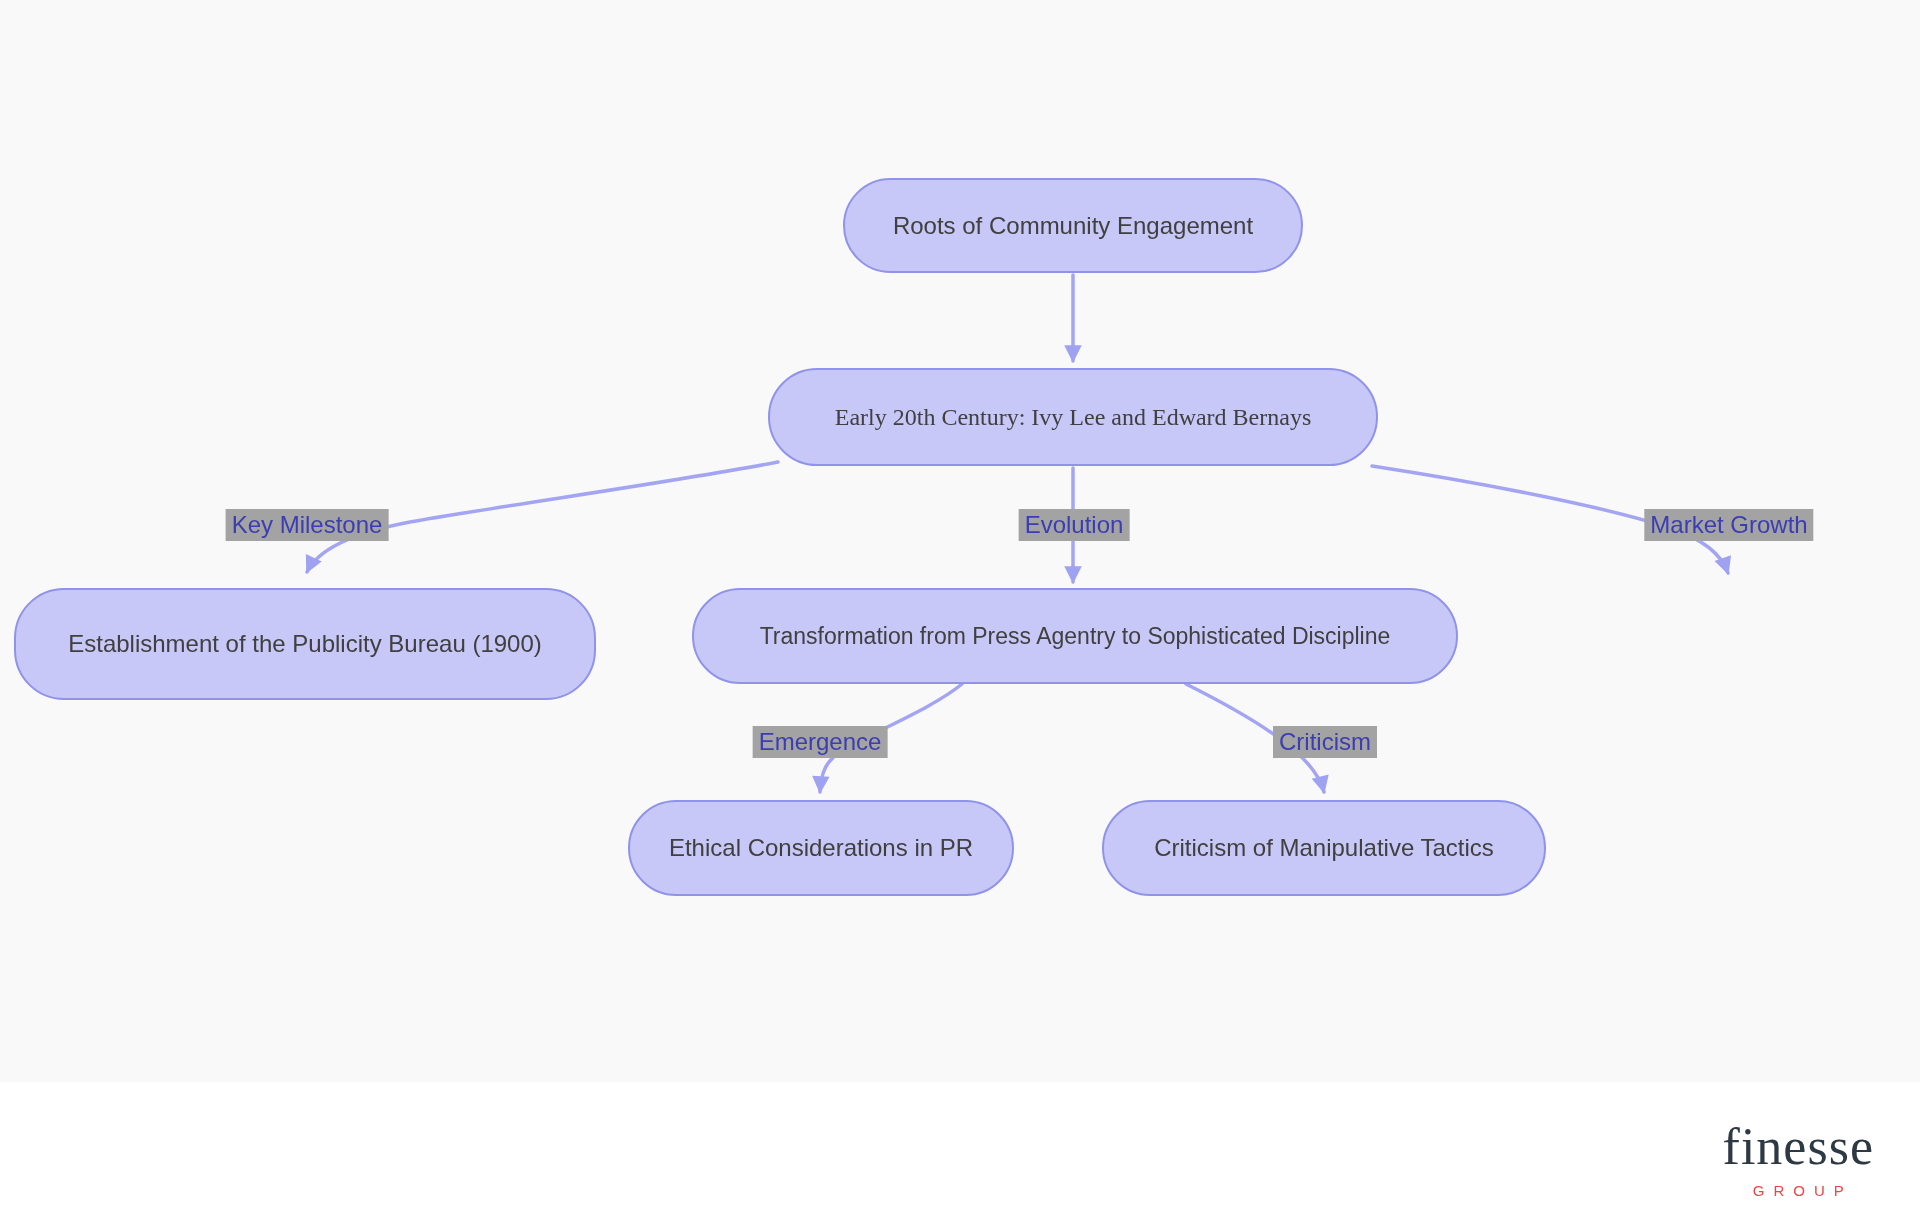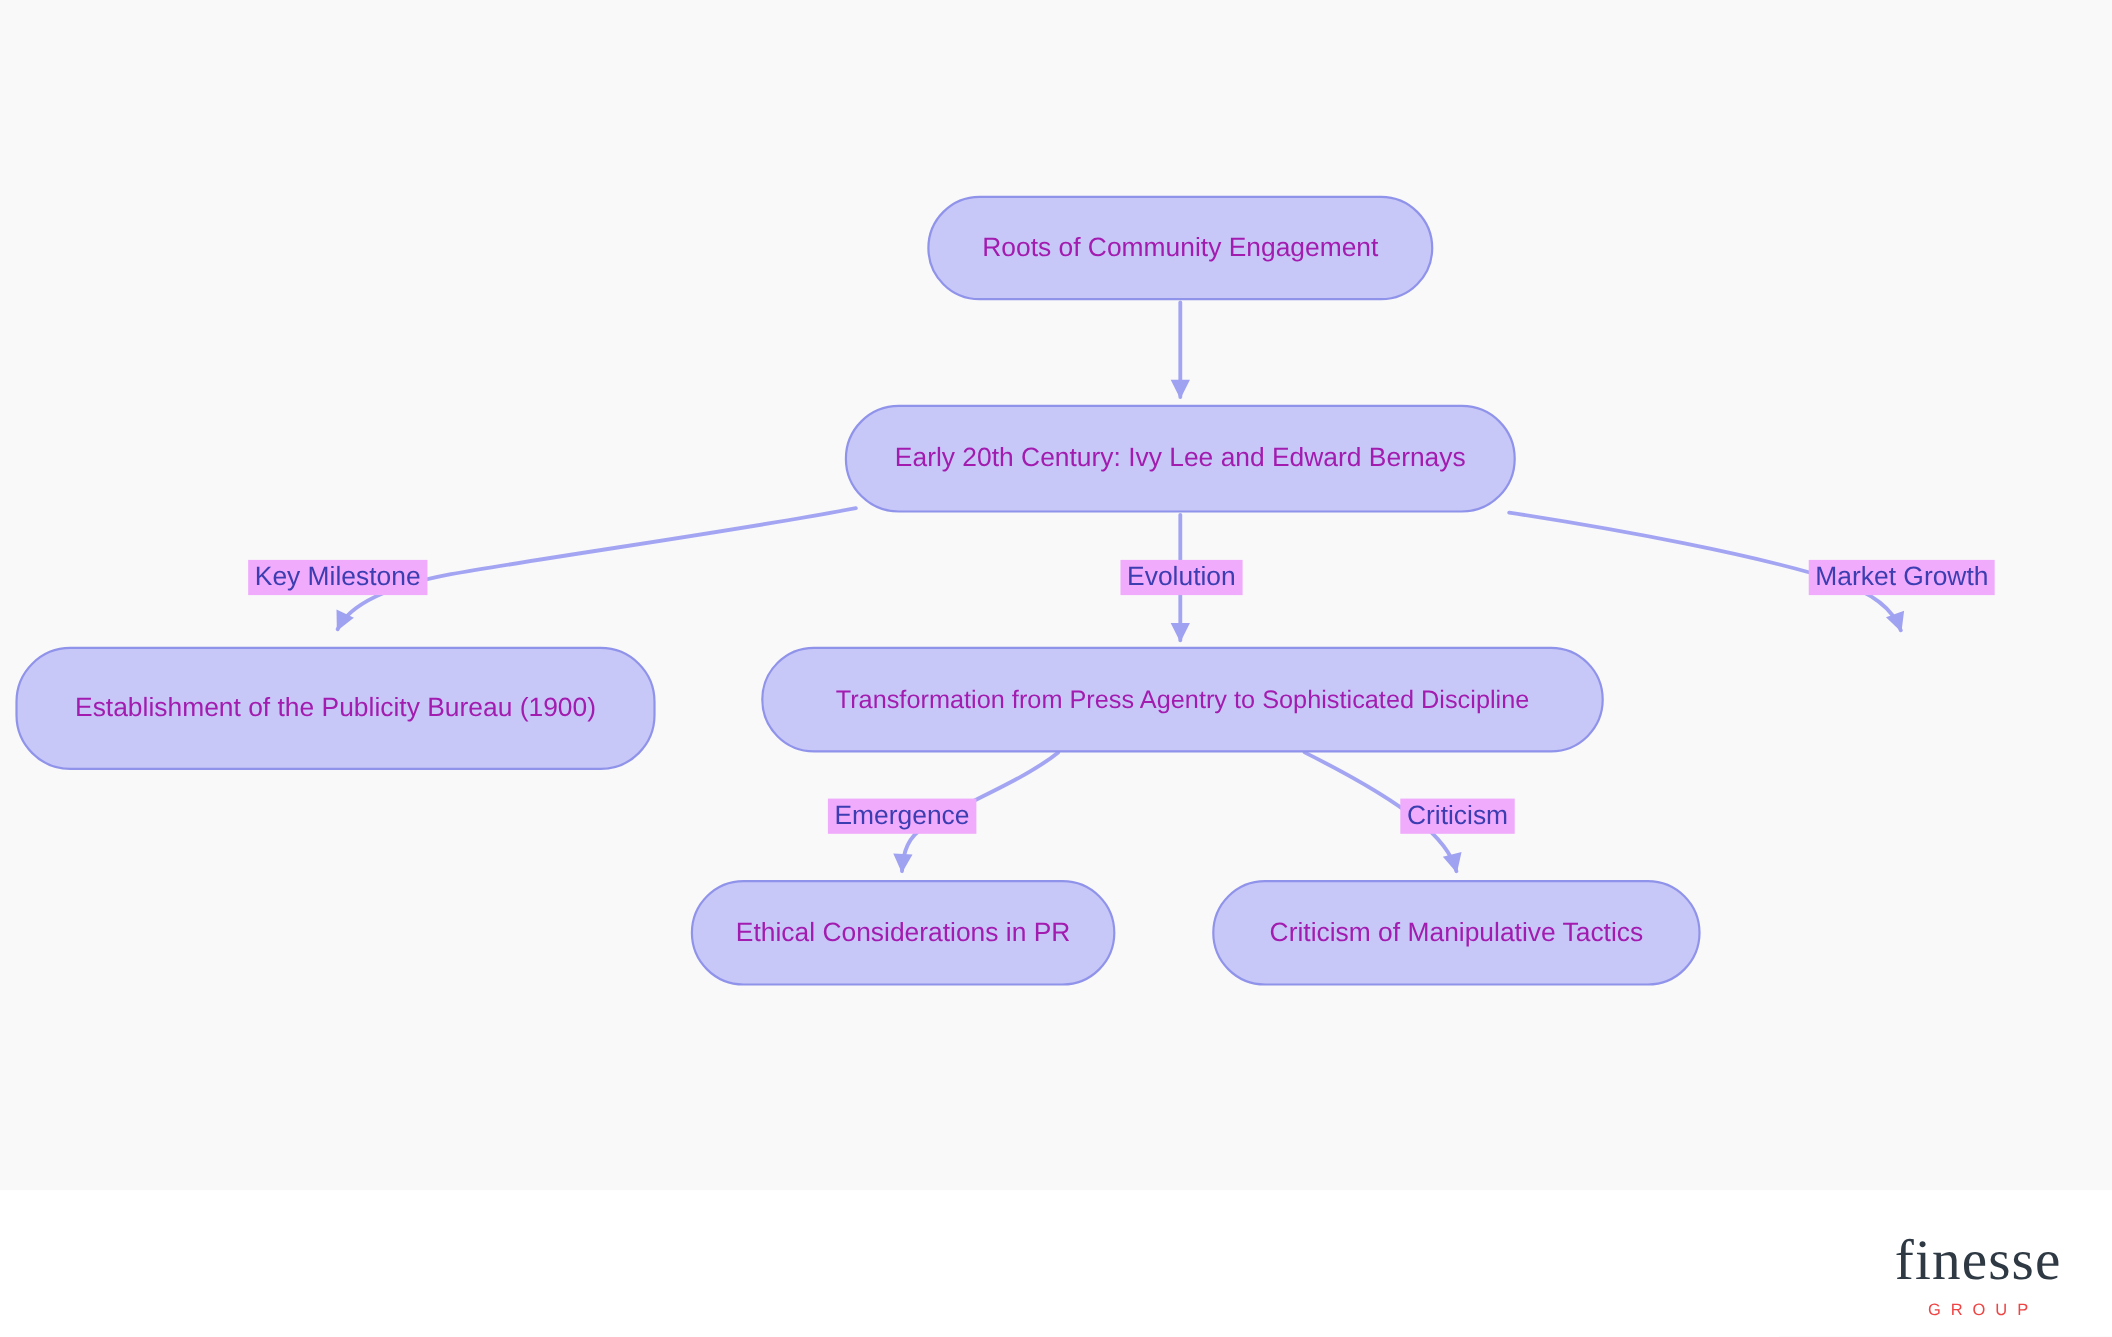--- a/index.html
+++ b/index.html
@@ -17,36 +17,36 @@
   }
 
   svg.edges { position:absolute; left:0; top:0; pointer-events:none; }
 
   .node {
     position:absolute; box-sizing:border-box;
     display:flex; align-items:center; justify-content:center;
     background:#c7c7f8;
     border:2px solid #9093ea;
     border-radius:50px;
-    color:#a21caf;
+    color:#404040;
     font-size:24px;
     white-space:nowrap;
     text-align:center;
   }
   #n-roots      { left:843px;  top:178px; width:460px; height:95px; }
-  #n-early      { left:768px;  top:368px; width:610px; height:98px; }
+  #n-early      { left:768px;  top:368px; width:610px; height:98px;font-family:Liberation Serif, serif; }
   #n-bureau     { left:14px;   top:588px; width:582px; height:112px; }
   #n-transform  { left:692px;  top:588px; width:766px; height:96px; font-size:23px; }
   #n-global     { left:1556px; top:588px; width:350px; height:96px; }
   #n-ethical    { left:628px;  top:800px; width:386px; height:96px; }
   #n-criticism  { left:1102px; top:800px; width:444px; height:96px; }
 
   .edge-label {
     position:absolute; transform:translate(-50%,-50%);
-    background:#f0abfc;
+    background:#a3a3a3;
     color:#3b3db1;
     font-size:24px;
     padding:2px 6px;
     white-space:nowrap;
   }
   #l-key       { left:307px;  top:525px; }
   #l-evo       { left:1074px; top:525px; }
   #l-market    { left:1729px; top:525px; }
   #l-emergence { left:820px;  top:742px; }
   #l-criticism { left:1325px; top:742px; }

